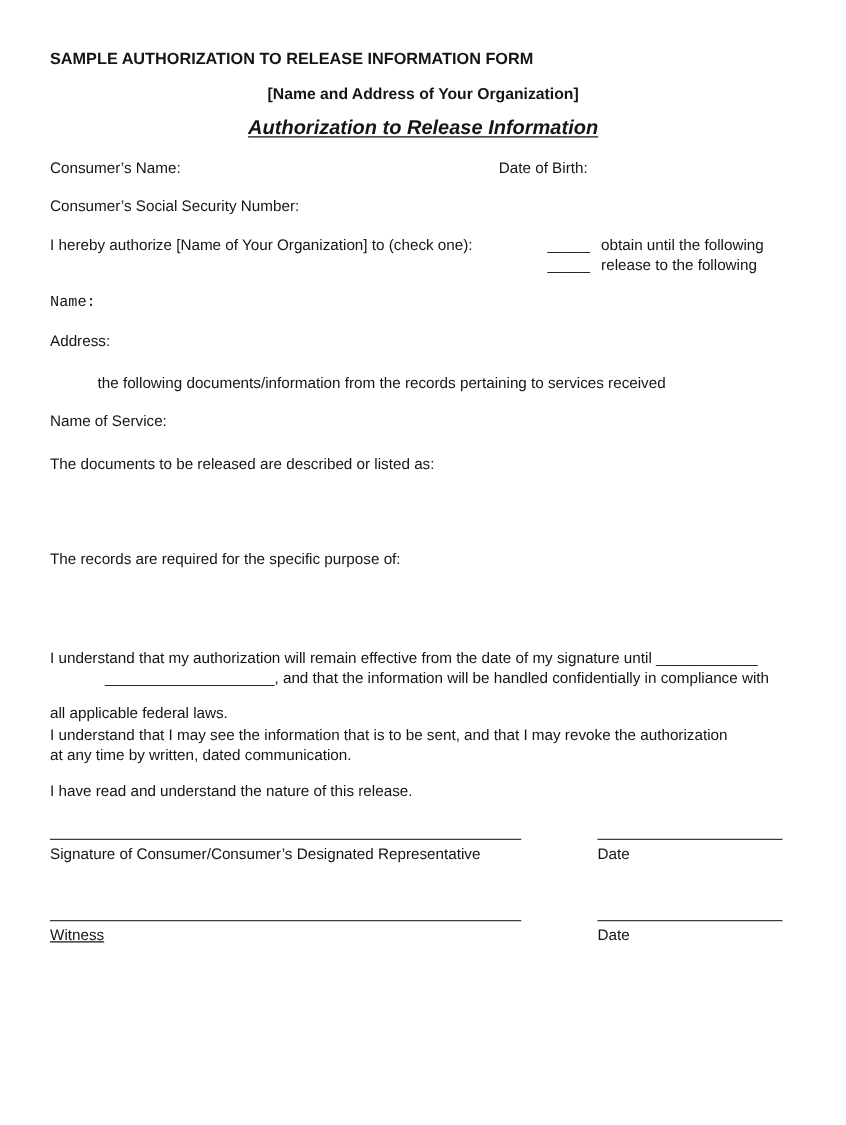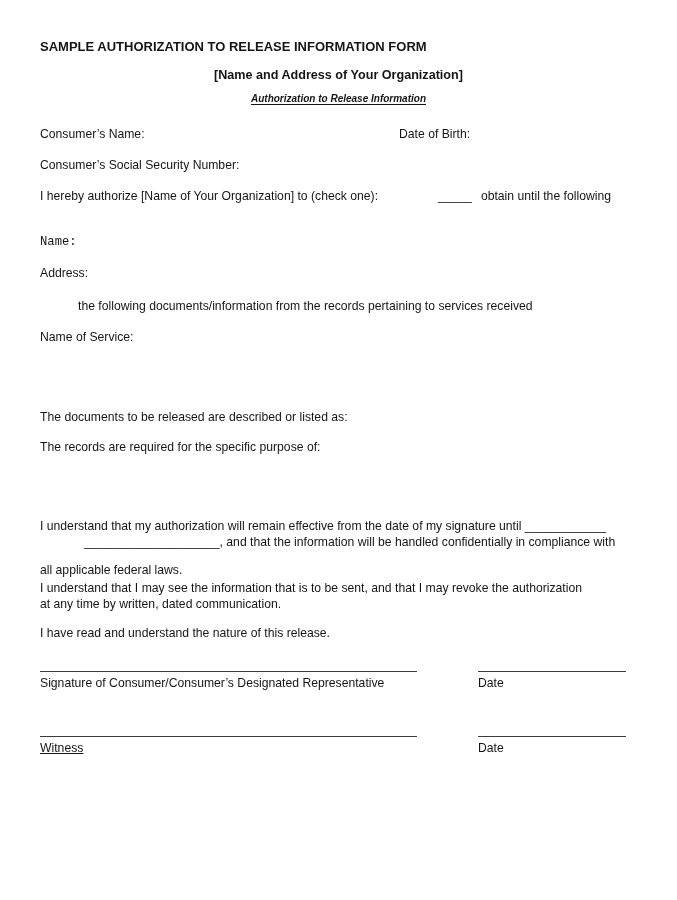--- a/index.html
+++ b/index.html
@@ -32,44 +32,47 @@
 </style>
 </head>
 <body>
 
 <div class="page">
 
   <div class="abs b" style="top:39px; left:40px; font-size:13px;">SAMPLE AUTHORIZATION TO RELEASE INFORMATION FORM</div>
 
   <div class="abs b center" style="top:68px; font-size:12.6px;">[Name and Address of Your Organization]</div>
 
-  <div class="abs center" style="top:93px; font-size:10px;">
+  <div class="abs center" style="top:93px; font-size:16px;">
     <span class="heading-underline">Authorization to Release Information</span>
   </div>
 
   <div class="abs" style="top:127px; left:40px;">Consumer’s Name:</div>
   <div class="abs" style="top:127px; left:399px;">Date of Birth:</div>
 
   <div class="abs" style="top:158px; left:40px;">Consumer’s Social Security Number:</div>
 
   <div class="abs" style="top:189px; left:40px;">I hereby authorize [Name of Your Organization] to (check one):</div>
   <div class="abs check-line" style="top:189px; left:438px;">
     <div>
       <span>_____</span><span class="opt">obtain until the following</span>
     </div>
+    <div>
+      <span>_____</span><span class="opt">release to the following</span>
+    </div>
   </div>
 
   <div class="abs" style="top:235px; left:40px;font-family:Liberation Mono, monospace;">Name:</div>
   <div class="abs" style="top:266px; left:40px;">Address:</div>
 
   <div class="abs" style="top:299px; left:78px;">the following documents/information from the records pertaining to services received</div>
 
   <div class="abs" style="top:330px; left:40px;">Name of Service:</div>
 
-  <div class="abs" style="top:364px; left:40px;margin-top:46px;">The documents to be released are described or listed as:</div>
+  <div class="abs" style="top:364px; left:40px;">The documents to be released are described or listed as:</div>
 
   <div class="abs" style="top:440px; left:40px;">The records are required for the specific purpose of:</div>
 
   <div class="abs" style="top:519px; left:40px;">I understand that my authorization will remain effective from the date of my signature until ____________</div>
   <div class="abs" style="top:535px; left:40px;margin-left:44px;">____________________, and that the information will be handled confidentially in compliance with</div>
   <div class="abs" style="top:551px; left:40px;margin-top:12px;">all applicable federal laws.</div>
 
   <div class="abs" style="top:581px; left:40px;">I understand that I may see the information that is to be sent, and that I may revoke the authorization</div>
   <div class="abs" style="top:597px; left:40px;">at any time by written, dated communication.</div>
 

